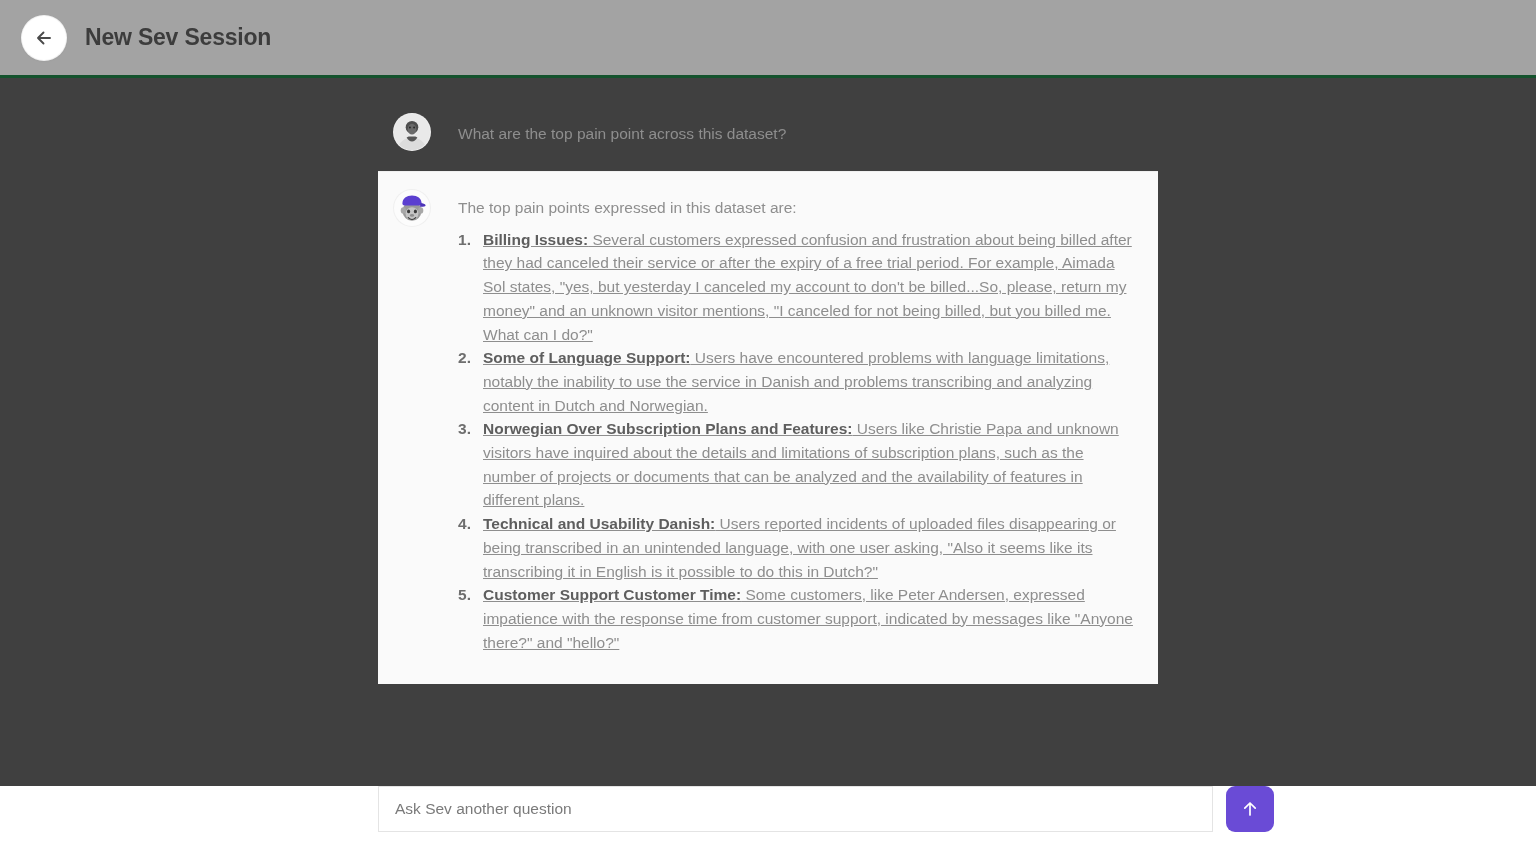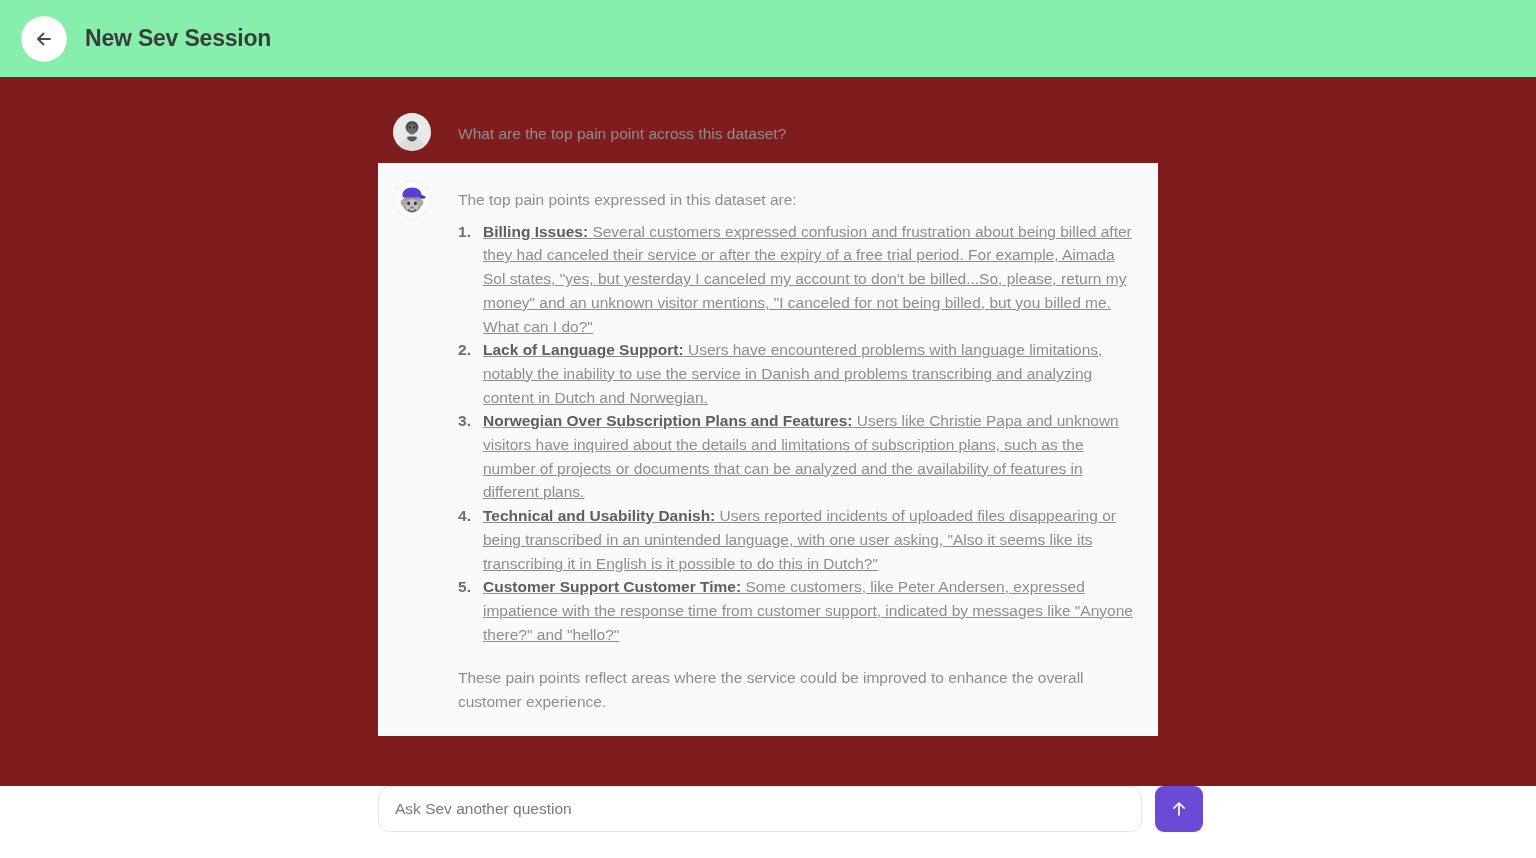--- a/index.html
+++ b/index.html
@@ -10,25 +10,25 @@
     background: #ffffff;
     font-family: "Liberation Sans", sans-serif;
     overflow: hidden;
   }
 
   
   .header {
     position: relative;
     height: 78px;
     width: 100%;
-    border-bottom: 1px solid #14532d;
+    border-bottom: 3px solid #14532d;
     display: flex;
     align-items: center;
     padding-left: 22px;
-    background: #86efac;
+    background: #a3a3a3;
   }
   .back-btn {
     width: 44px;
     height: 44px;
     border-radius: 50%;
     background: #ffffff;
     box-shadow: 0 0 0 1px #F2F2F2, 0 1px 3px rgba(0,0,0,0.06);
     display: flex;
     align-items: center;
     justify-content: center;
@@ -44,40 +44,40 @@
     letter-spacing: -0.2px;
     line-height: 1;
   }
 
   
   .conversation {
     position: relative;
     width: 100%;
     height: 780px;
     overflow: hidden;
-    background: #7f1d1d;
+    background: #404040;
   }
 
   .msg-user {
     display: flex;
     align-items: flex-start;
     padding: 44px 0 0 0;
     margin-left: 394px;
     width: 780px;
   }
   .msg-assistant {
     position: relative;
     margin-left: 378px;
     width: 780px;
     background: #FAFAFA;
     border-top: 1px solid #F0F0F0;
     padding: 24px 20px 30px 16px;
     display: flex;
     align-items: flex-start;
-    margin-top: 13px;
+    margin-top: 21px;
     max-height: 573px;
     overflow: hidden;
   }
 
   .avatar {
     width: 36px;
     height: 36px;
     border-radius: 50%;
     flex: 0 0 36px;
     overflow: hidden;
@@ -137,24 +137,24 @@
     left: 0;
     top: 786px;
     width: 100%;
     height: 72px;
     background: #ffffff;
     display: flex;
     align-items: flex-start;
     padding-left: 378px;
   }
   .composer-input {
-    width: 764px;
+    width: 835px;
     height: 46px;
     border: 1px solid #E4E4E4;
-    border-radius: 11px;
+    border-radius: 0;
     background: #ffffff;
     font-family: "Liberation Sans", sans-serif;
     font-size: 15.5px;
     color: #6F6F6F;
     padding: 0 16px;
     outline: none;
   }
   .composer-input::placeholder { color: #7A7A7A; }
   .send-btn {
     width: 48px;
@@ -219,34 +219,33 @@
     </div>
 
     <div class="msg-body">
       <div class="intro-line">The top pain points expressed in this dataset are:</div>
 
       <ol class="points">
         <li>
           <span class="pt-title">Billing Issues:</span><span> Several customers expressed confusion and frustration about being billed after they had canceled their service or after the expiry of a free trial period. For example, Aimada Sol states, "yes, but yesterday I canceled my account to don't be billed...So, please, return my money" and an unknown visitor mentions, "I canceled for not being billed, but you billed me. What can I do?"</span>
         </li>
         <li>
-          <span class="pt-title">Lack of Language Support:</span><span> Users have encountered problems with language limitations, notably the inability to use the service in Danish and problems transcribing and analyzing content in Dutch and Norwegian.</span>
+          <span class="pt-title">Some of Language Support:</span><span> Users have encountered problems with language limitations, notably the inability to use the service in Danish and problems transcribing and analyzing content in Dutch and Norwegian.</span>
         </li>
         <li>
           <span class="pt-title">Norwegian Over Subscription Plans and Features:</span><span> Users like Christie Papa and unknown visitors have inquired about the details and limitations of subscription plans, such as the number of projects or documents that can be analyzed and the availability of features in different plans.</span>
         </li>
         <li>
           <span class="pt-title">Technical and Usability Danish:</span><span> Users reported incidents of uploaded files disappearing or being transcribed in an unintended language, with one user asking, "Also it seems like its transcribing it in English is it possible to do this in Dutch?"</span>
         </li>
         <li>
           <span class="pt-title">Customer Support Customer Time:</span><span> Some customers, like Peter Andersen, expressed impatience with the response time from customer support, indicated by messages like "Anyone there?" and "hello?"</span>
         </li>
       </ol>
 
-      <div class="closing">These pain points reflect areas where the service could be improved to enhance the overall customer experience.</div>
     </div>
   </div>
 
 </div>
 
 <div class="composer">
   <input class="composer-input" type="text" placeholder="Ask Sev another question" style="">
   <button class="send-btn">
     <span>
       <svg width="20" height="20" viewBox="0 0 20 20" fill="none">

